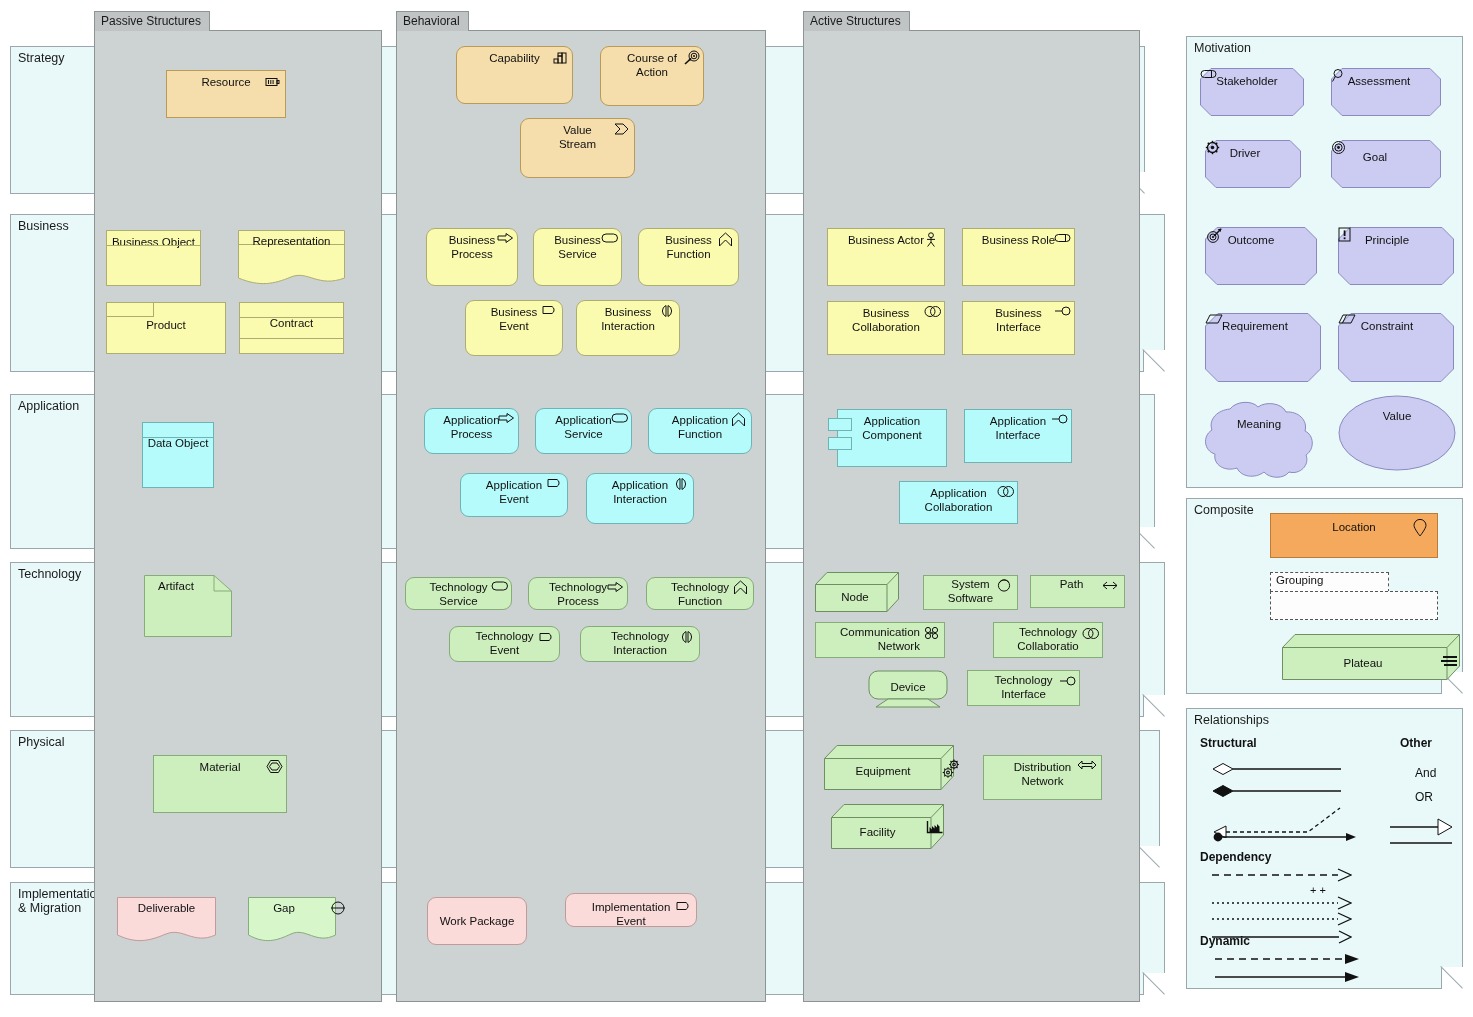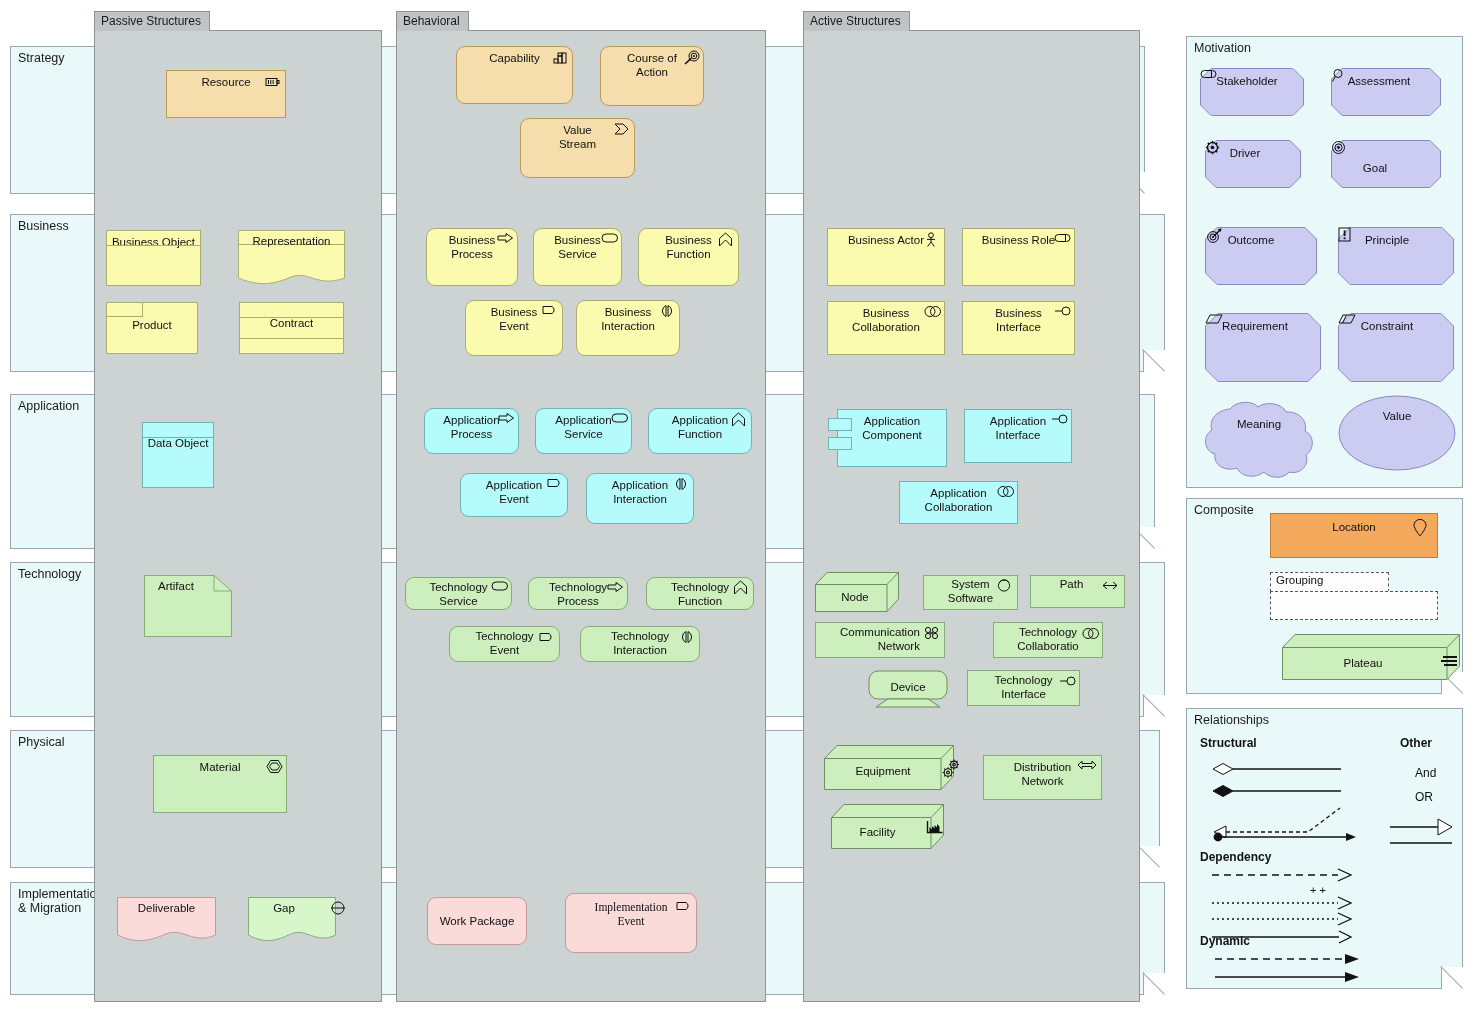--- a/index.html
+++ b/index.html
@@ -240,21 +240,21 @@
   </div>
 
   <div class="svgel" style="left:238px; top:230px; width:107px; height:58px;">
     <svg width="107" height="58" viewBox="0 0 107 58" preserveAspectRatio="none">
       <path d="M0.5,0.5 H106.5 V48 C80,58 70,40 53,47 C36,54 22,57 0.5,48 Z" fill="#fbfbb0" stroke="#adad72"></path>
       <line x1="0.5" y1="14.5" x2="106.5" y2="14.5" stroke="#adad72"></line>
     </svg>
     <span class="lbl">Representation</span>
   </div>
 
-  <div class="el f-business sq" style="left:106px; top:302px; width:92px; height:52px;">
+  <div class="el f-business sq" style="left:106px; top:302px; width:120px; height:52px;">
     <span class="lbl" style="padding-top:16px;">Product</span>
     <span class="prodtab"></span>
   </div>
 
   <div class="el f-business sq" style="left:239px; top:302px; width:105px; height:52px;">
     <span class="lbl" style="padding-top:14px;">Contract</span>
     <span class="objbar"></span>
     <span class="objbar-low"></span>
   </div>
 
@@ -623,21 +623,21 @@
     <span class="ico" style="right:6px;top:3px;">
       <svg width="16" height="16" viewBox="0 0 16 16">
           <circle cx="8" cy="8" r="6" fill="none" stroke="#111"></circle>
           <line x1="1" y1="8" x2="15" y2="8" stroke="#111"></line>
         </svg>
     </span>
   </div>
   <div class="el f-impl round" style="left:427px; top:897px; width:100px; height:48px;">
     <span class="lbl" style="padding-top:17px;">Work Package</span>
   </div>
-  <div class="el f-impl round" style="left:565px; top:893px; width:132px; height:60px;font-family:Liberation Serif, serif;">
+  <div class="el f-impl round" style="left:565px; top:893px; width:132px; height:34px;">
     <span class="lbl" style="padding-top:7px;">Implementation
 Event</span>
     <span class="ico" style="top:6px;">
       <svg width="18" height="12" viewBox="0 0 18 12">
           <path d="M1 2.5 H10 A4 4 0 0 1 10 9.5 H1 Z" fill="none" stroke="#111"></path>
         </svg>
     </span>
   </div>
 
   <div class="side-panel" style="left:1186px; top:36px; width:277px; height:452px;">
@@ -690,21 +690,21 @@
             <line x1="4.4" y1="10.6" x2="2.8" y2="12.2"></line>
           </g>
         </svg>
     </span>
   </div>
 
   <div class="oct-wrap" style="left:1331px; top:140px; width:110px; height:48px;">
     <svg width="110" height="48" viewBox="0 0 110 48">
         <path d="M11,0.5 H99 L109.5,11 V37 L99,47.5 H11 L0.5,37 V11 Z" fill="#ccccf2" stroke="#8a8ac0"></path>
       </svg>
-    <span class="lbl" style="position:absolute;left:0;right:0;top:15px;text-align:center;padding-top:7px;font-size:11.5px;color:#101010;padding-right:22px;">Goal</span>
+    <span class="lbl" style="position:absolute;left:0;right:0;top:4px;text-align:center;padding-top:7px;font-size:11.5px;color:#101010;padding-right:22px;">Goal</span>
     <span class="ico" style="right:8px;top:7px;">
       <svg width="15" height="15" viewBox="0 0 15 15">
           <circle cx="7.5" cy="7.5" r="6" fill="none" stroke="#111"></circle>
           <circle cx="7.5" cy="7.5" r="3.6" fill="none" stroke="#111"></circle>
           <circle cx="7.5" cy="7.5" r="1.4" fill="#111"></circle>
         </svg>
     </span>
   </div>
 
   <div class="oct-wrap" style="left:1205px; top:227px; width:112px; height:58px;">

